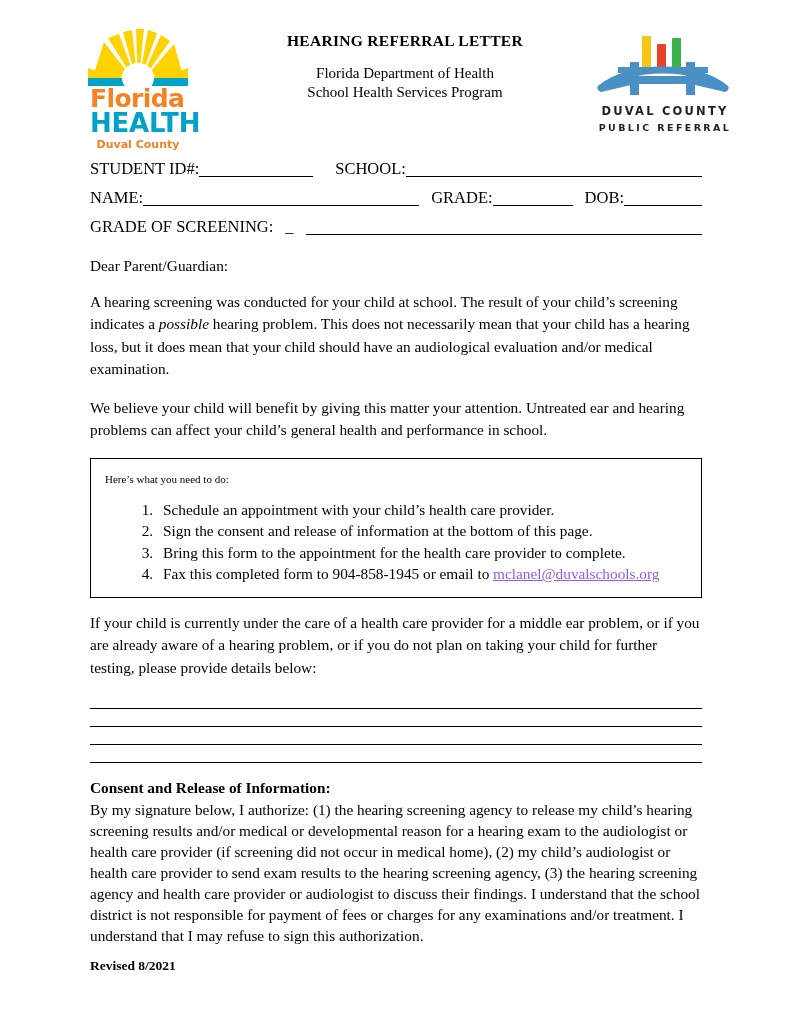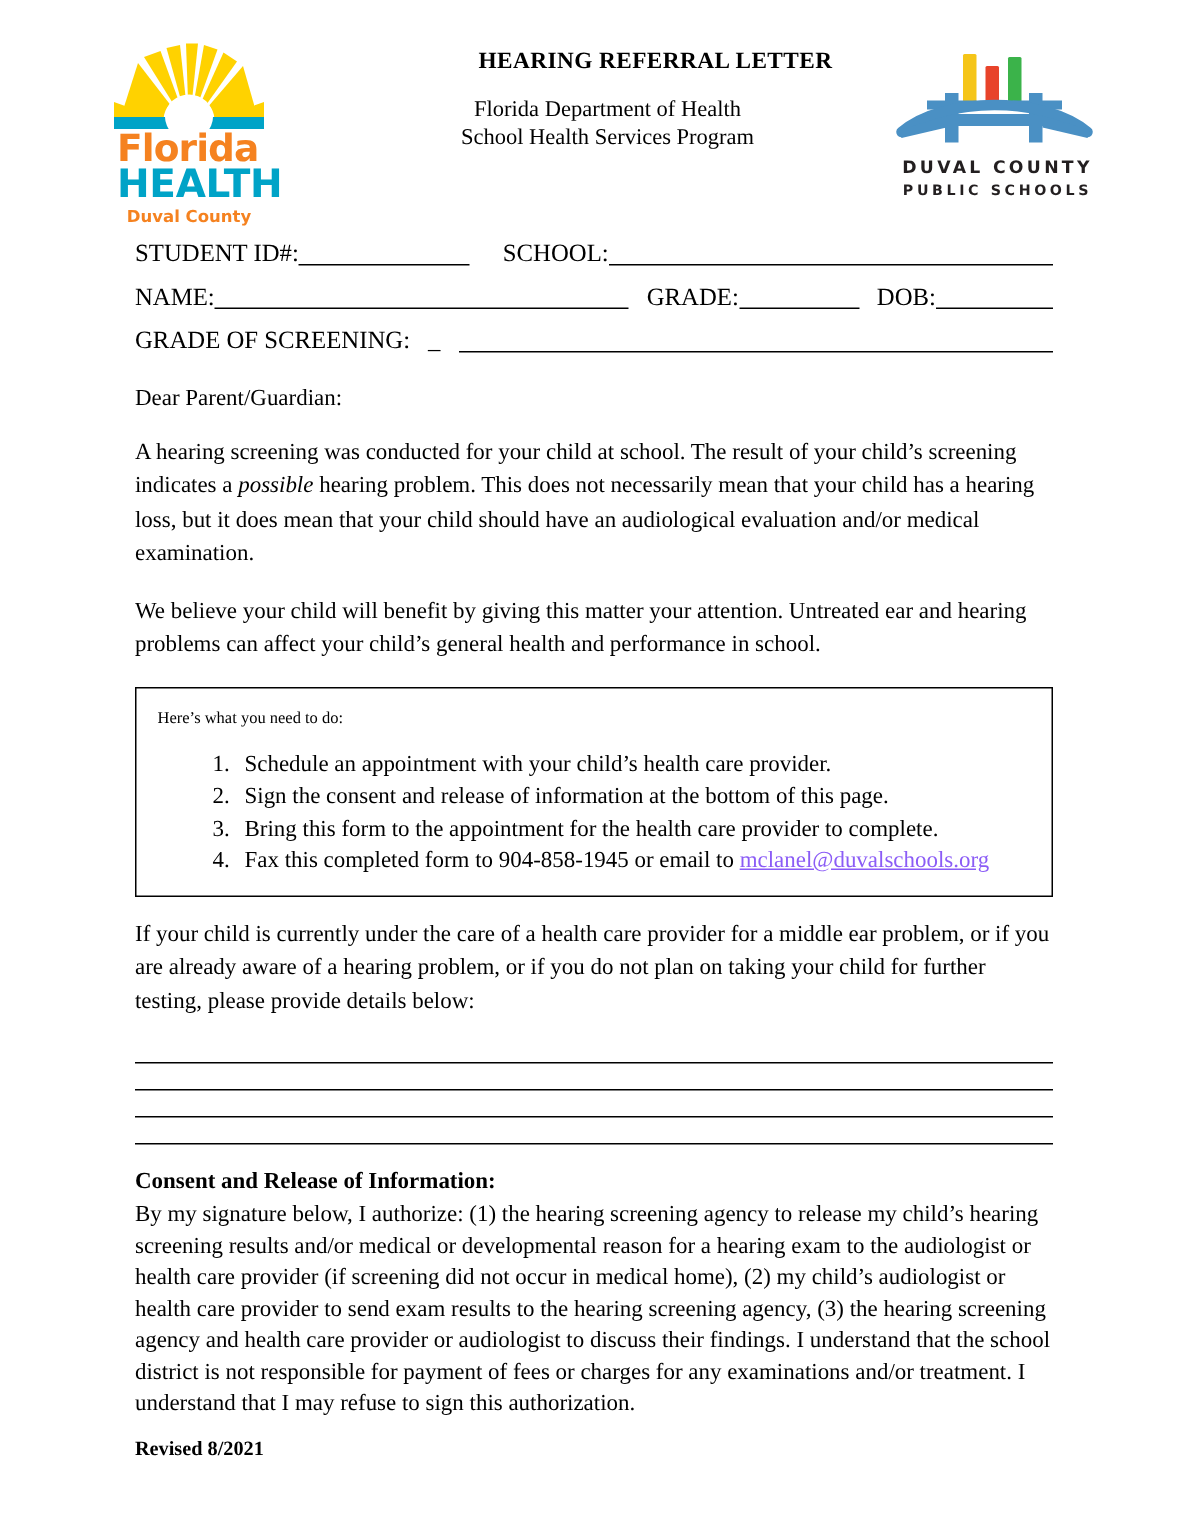--- a/index.html
+++ b/index.html
@@ -26,21 +26,21 @@
   
   .header {
     position: absolute;
     left: 0;
     top: 18px;
     width: 790px;
     height: 120px;
   }
   .fl-logo {
     position: absolute;
-    left: 76px;
+    left: 88px;
     top: 10px;
     width: 100px;
     height: 108px;
   }
   .fl-sun {
     position: relative;
     width: 100px;
     height: 58px;
     overflow: hidden;
     background: #ffffff;
@@ -86,21 +86,20 @@
     top: 14px;
     width: 300px;
     text-align: center;
   }
   .doc-title {
     font-family: "Liberation Serif", serif;
     font-weight: bold;
     font-size: 15.5px;
     letter-spacing: 0.3px;
     margin: 0 0 14px 0;
-    text-align: right;
   }
   .doc-sub {
     font-family: "Liberation Serif", serif;
     font-size: 15px;
     line-height: 19px;
     margin: 0;
   }
 
   .dcps-logo {
     position: absolute;
@@ -297,21 +296,21 @@
           <rect x="33" y="37" width="33" height="6" fill="#4A90C4"></rect>
           <rect x="90" y="37" width="33" height="6" fill="#4A90C4"></rect>
 
           <path d="M16,58 C44,34 112,34 140,58" stroke="#4A90C4" stroke-width="7" fill="none" stroke-linecap="round"></path>
 
           <path d="M14,57 L46,47 L46,55 L16,62 Z" fill="#4A90C4"></path>
           <path d="M142,57 L110,47 L110,55 L140,62 Z" fill="#4A90C4"></path>
         </svg>
       </div>
       <div class="dcps-name">DUVAL COUNTY</div>
-      <div class="dcps-sub">PUBLIC SCHOOLS</div>
+      <div class="dcps-sub">PUBLIC REFERRAL</div>
     </div>
   </div>
 
   <div class="fields">
 
     <div class="field-row">
       <span class="field-label">STUDENT ID#:</span>
       <span class="rule" style="width:114px"></span>
       <span class="gap-md"></span>
       <span class="field-label">SCHOOL:</span>

